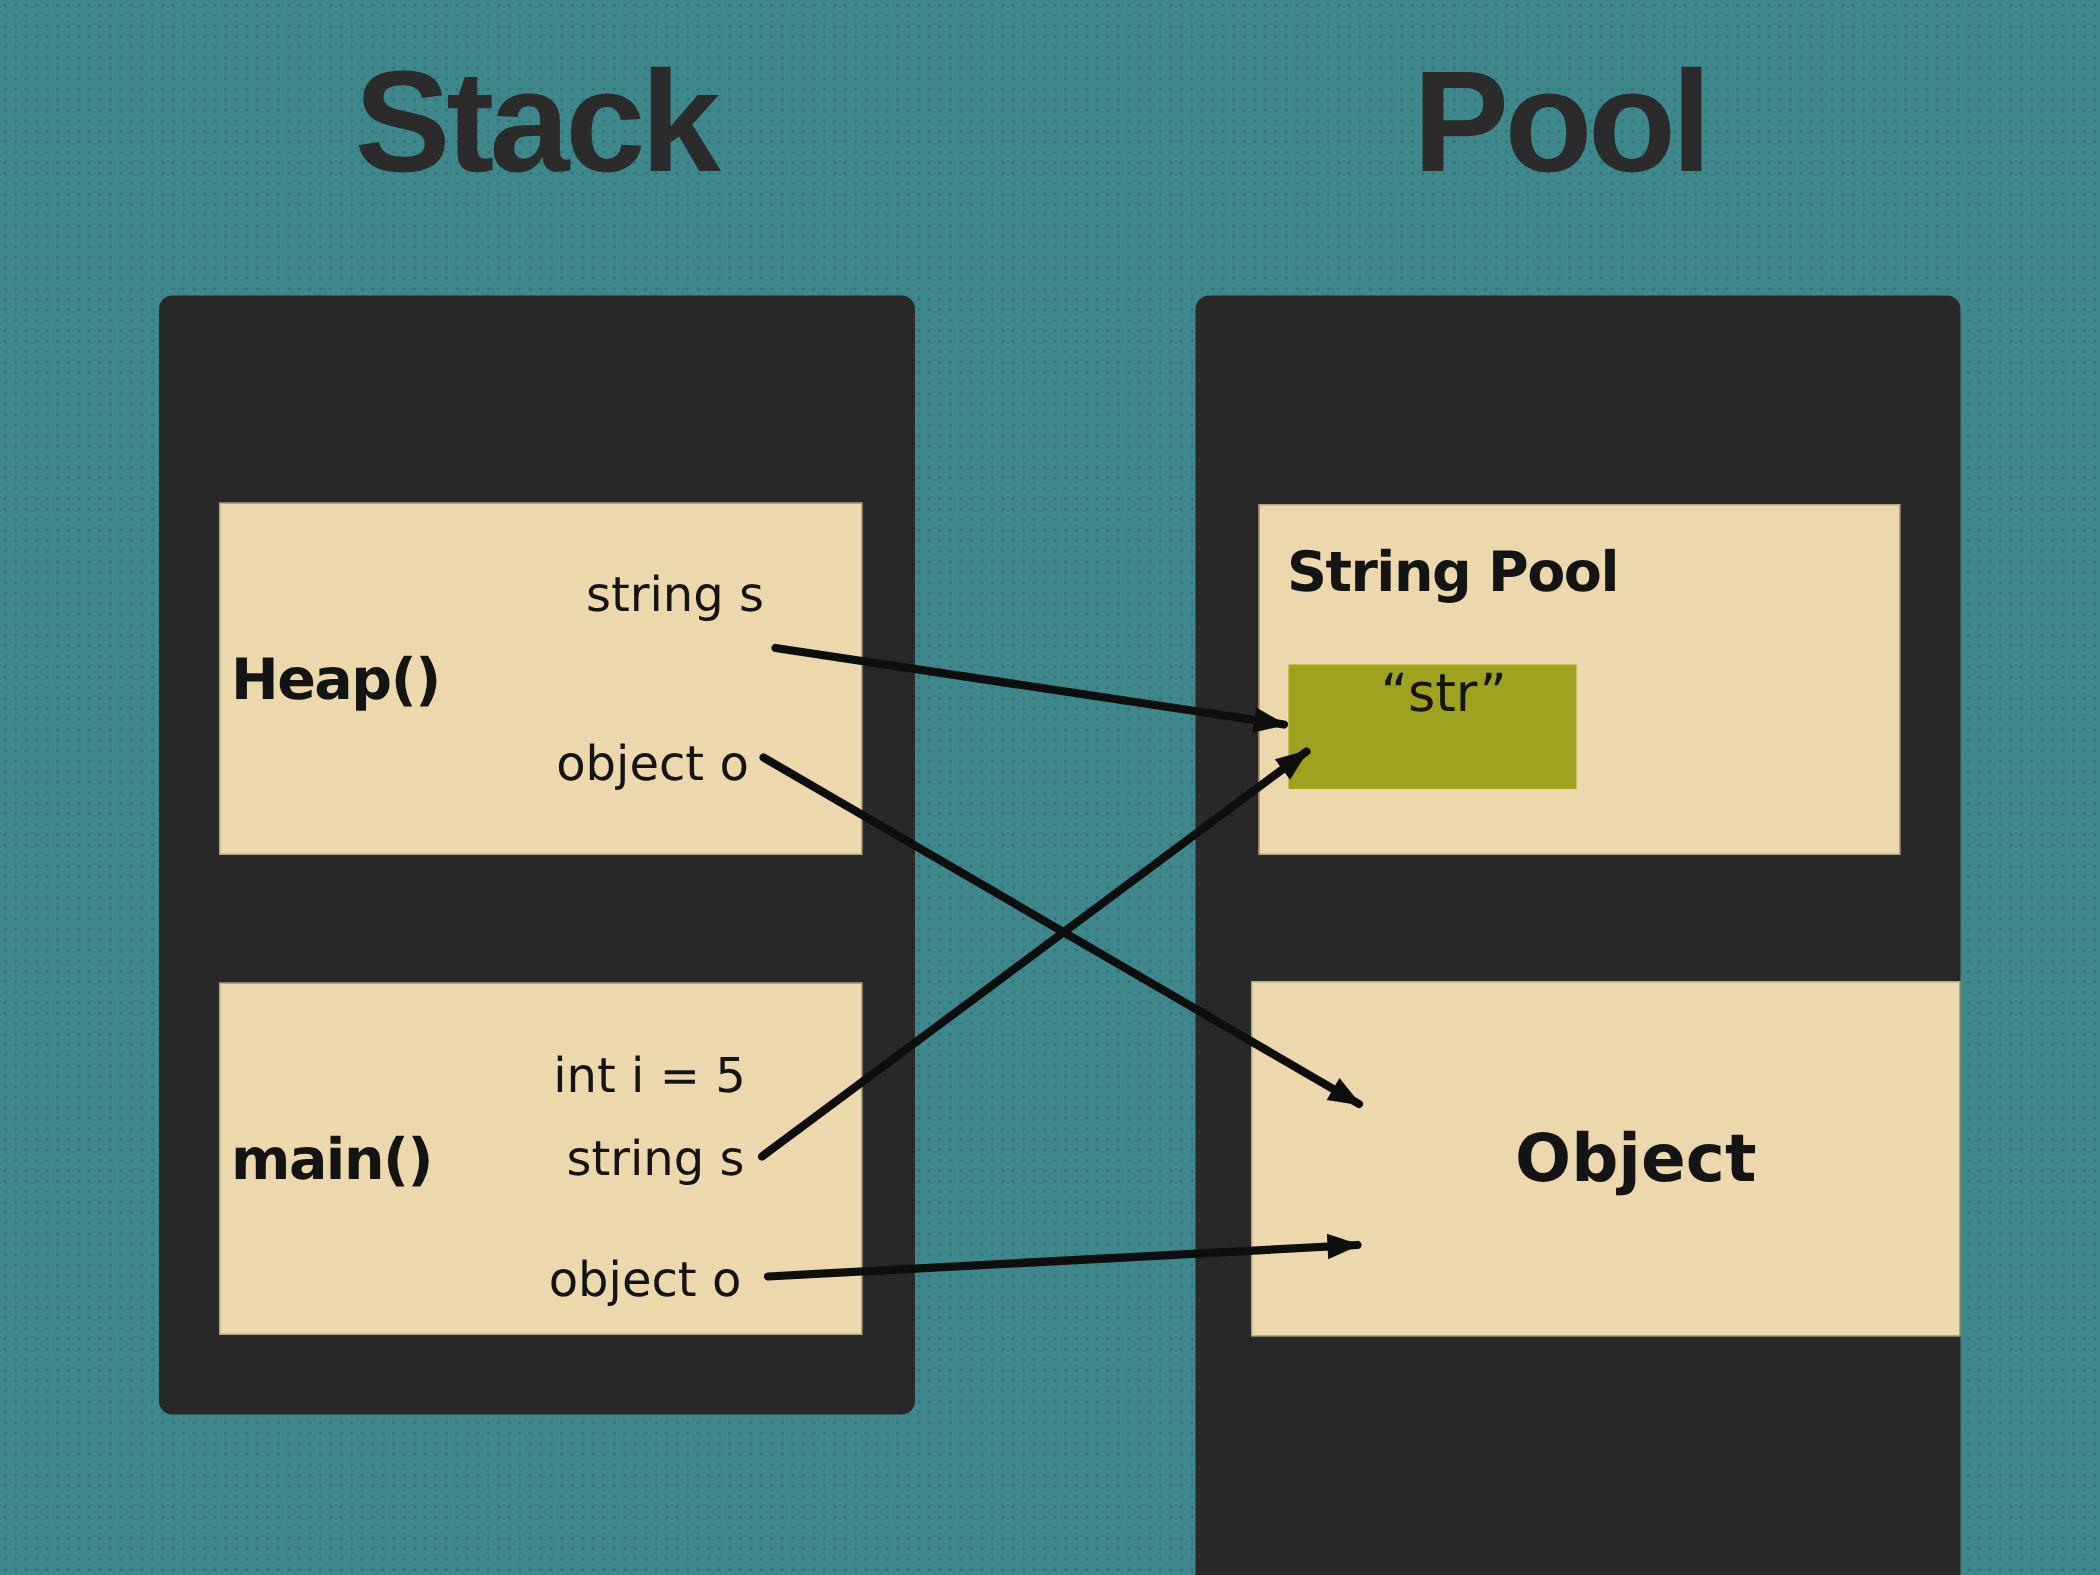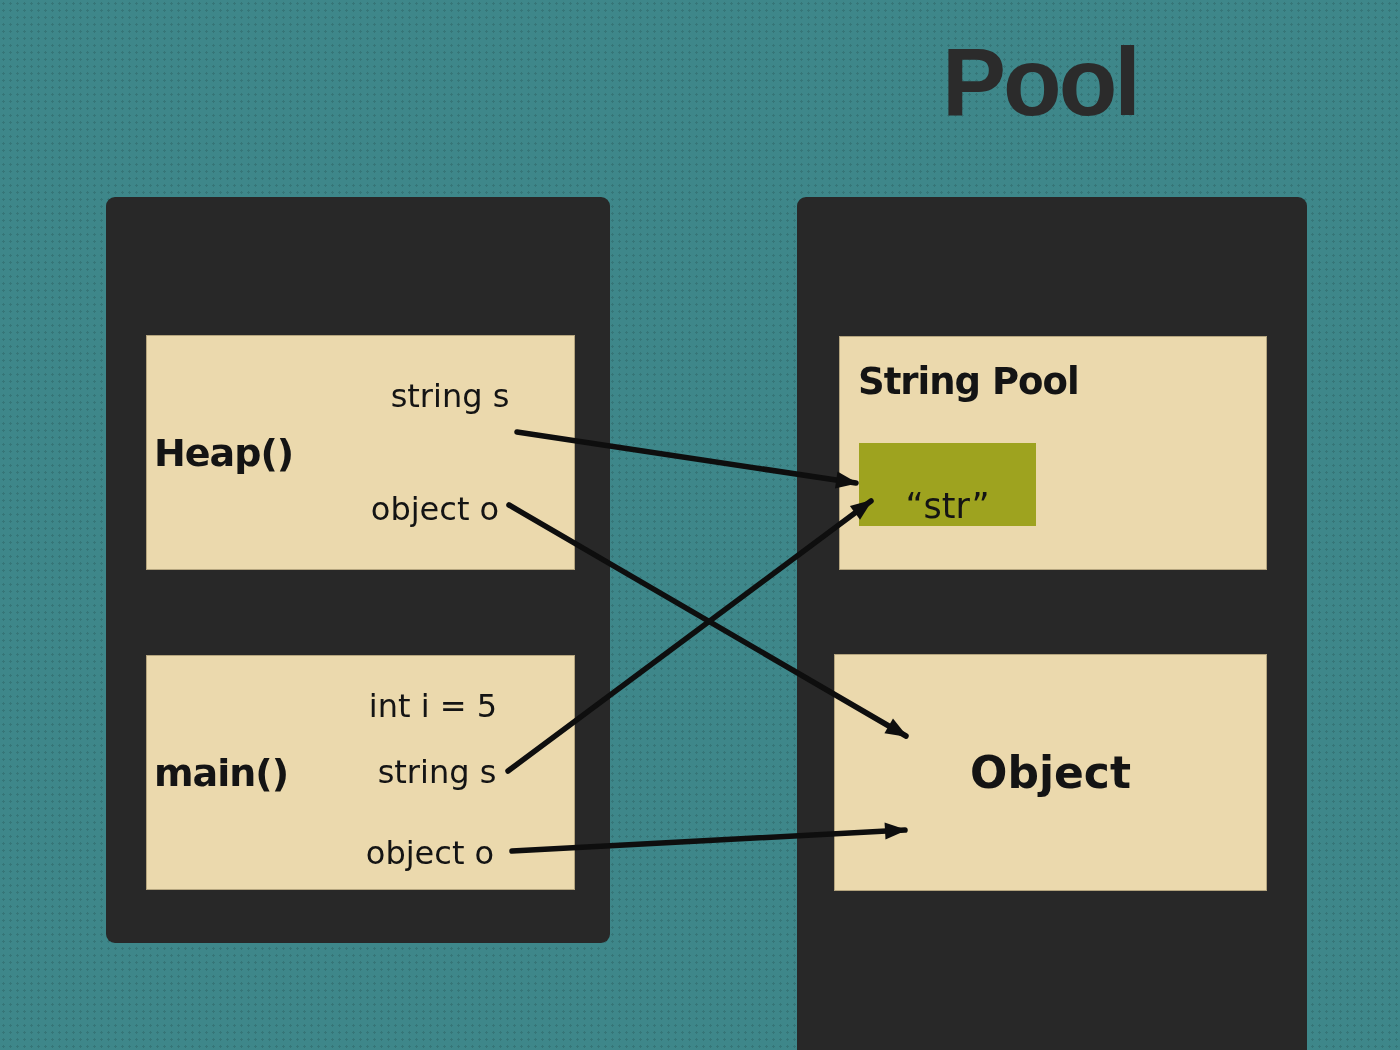--- a/index.html
+++ b/index.html
@@ -33,46 +33,47 @@
     font-size:32px;color:var(--ink,#141414);white-space:nowrap;
   }
   .pool-label{
     position:absolute;left:19px;top:24px;
     font-weight:bold;font-size:37px;letter-spacing:-1px;color:var(--ink,#141414);
     white-space:nowrap;
   }
   .interned{
     position:absolute;left:20px;top:107px;width:177px;height:83px;
     background:var(--highlight,#9EA31F);
-    display:flex;align-items:flex-end;justify-content:center;
+    display:flex;align-items:flex-start;justify-content:center;padding-left:15px;
   }
   .interned span{font-size:35px;color:var(--ink,#141414);}
-  .object-frame{display:flex;align-items:center;justify-content:center;}
+  .object-frame{display:flex;align-items:center;justify-content:center;padding-left:40px;}
   .object-label{font-weight:bold;font-size:44px;color:var(--ink,#141414);}
   .arrows{position:absolute;left:0;top:0;width:1400px;height:1050px;pointer-events:none;}
 </style>
 </head>
 <body>
 
 <div class="canvas" style="--bg: #3E878A; --panel: #282828; --frame: #EBD9AD; --highlight: #9EA31F; --ink: #141414; --title-ink: #2B2B2B;">
 
+  <div class="big-title" style="left:357px;">Stack</div>
 
   <div class="big-title" style="left:1040px;">Pool</div>
 
   <div class="panel" style="left:106px;top:197px;width:504px;height:746px;">
 
     <div class="frame" style="left:40px;top:138px;width:429px;height:235px;">
       <span class="frame-name">Heap()</span>
       <span class="variable" style="left:304px;top:61px;">string s</span>
       <span class="variable" style="left:289px;top:174px;">object o</span>
     </div>
 
     <div class="frame" style="left:40px;top:458px;width:429px;height:235px;">
       <span class="frame-name">main()</span>
-      <span class="variable" style="left:287px;top:51px;">int i = 5</span>
+      <span class="variable" style="left:287px;top:62px;">int i = 5</span>
       <span class="variable" style="left:291px;top:117px;">string s</span>
       <span class="variable" style="left:284px;top:198px;">object o</span>
     </div>
   </div>
 
   <div class="panel" style="left:797px;top:197px;width:510px;height:927px;">
 
     <div class="frame" style="left:42px;top:139px;width:428px;height:234px;">
       <span class="pool-label">String Pool</span>
       <div class="interned">

